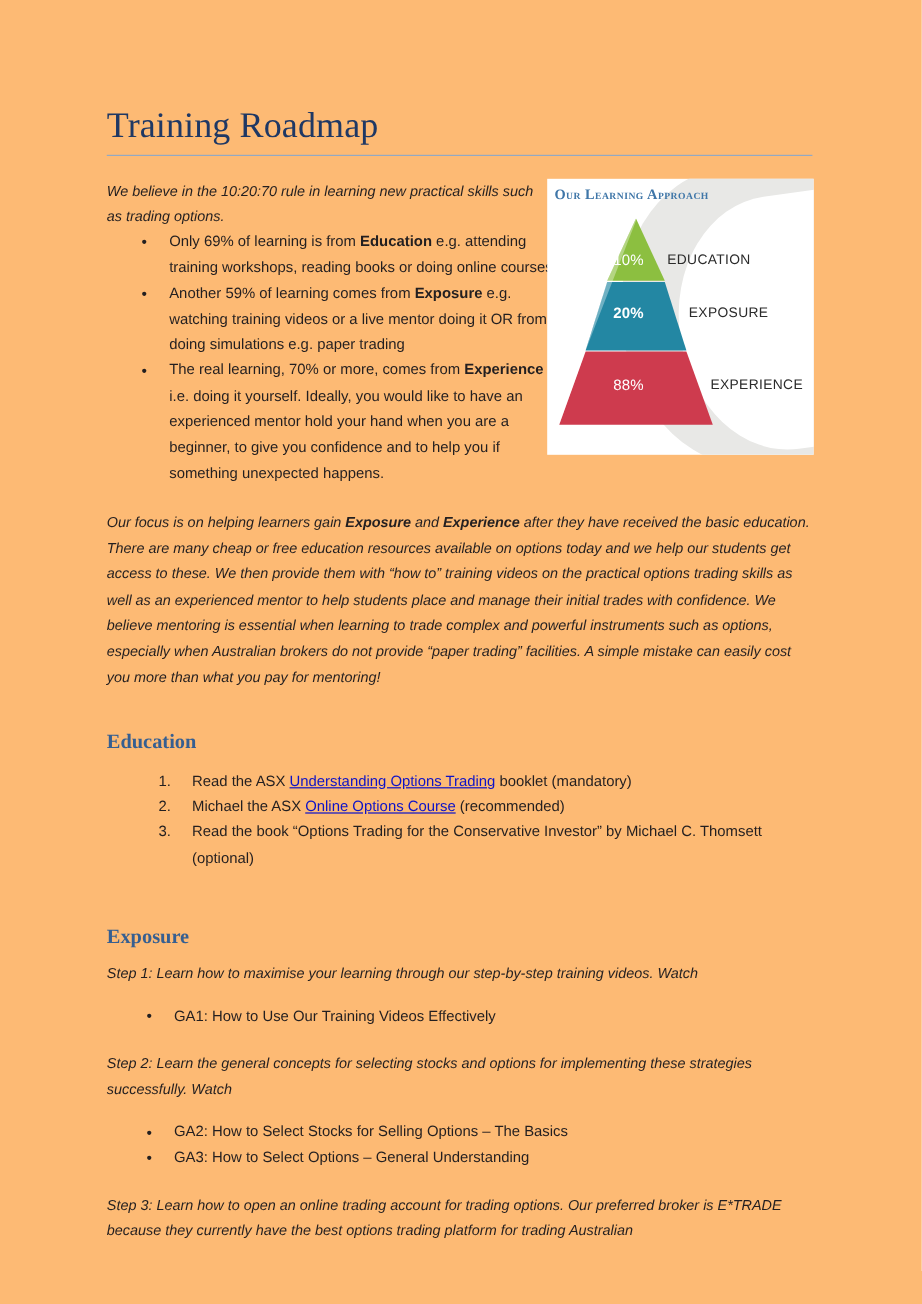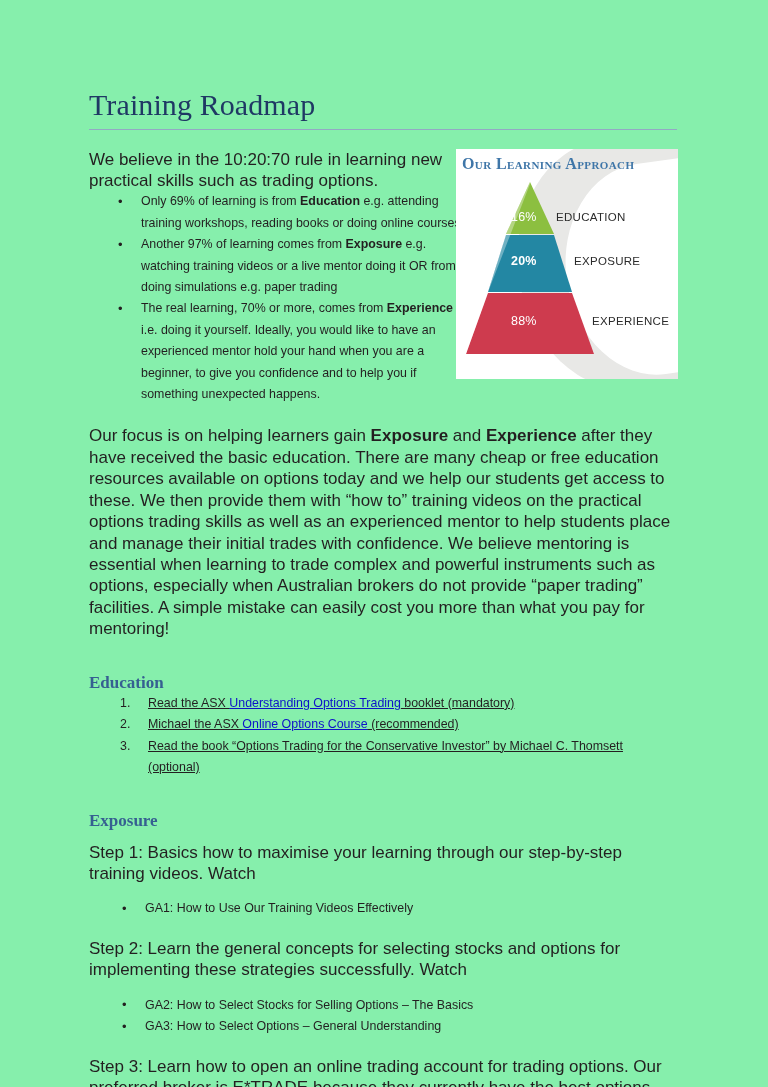--- a/index.html
+++ b/index.html
@@ -14,21 +14,21 @@
     font-family: "Liberation Sans", sans-serif;
     color: #231f20;
     overflow: hidden;
   }
 
   .page {
     position: absolute;
     left: 0; top: 0;
     width: 768px;
     height: 1087px;
-    background: #86efac;
+    background: #fdba74;
   }
 
   .content {
     position: absolute;
     left: 89px;
     top: 88px;
     width: 588px;
   }
 
   
@@ -55,26 +55,27 @@
     font-size: 17px;
     font-weight: bold;
     color: #365f91;
     margin: 0;
     padding: 0;
     line-height: 1.25;
   }
 
   
   p.body {
-    font-size: 17px;
+    font-size: 12px;
     line-height: 21.4px;
     margin: 0;
     padding: 0;
     color: #231f20;
     text-align: left;
+    font-style: italic;
   }
   b, .bold { font-weight: bold; }
 
   a.link {
     color: #0d12c8;
     text-decoration: underline;
   }
 
   
   .intro-wrap {
@@ -108,24 +109,23 @@
     color: #231f20;
   }
 
   
   ul.bullets.narrow > li { padding-left: 56px; }
   ul.bullets.narrow > li::before { left: 33px; }
 
   
   ol.numbers {
     list-style: none;
-    margin: 0;
+    margin: 12px;
     padding: 0;
     counter-reset: n;
-    text-decoration: underline;
   }
   ol.numbers > li {
     position: relative;
     padding-left: 59px;
     font-size: 12.4px;
     line-height: 21.4px;
     counter-increment: n;
   }
   ol.numbers > li::before {
     content: counter(n) ".";
@@ -163,21 +163,21 @@
     height: 212px;
     background: #ffffff;
     border-radius: 50% 0 0 50%;
     transform: rotate(-8deg);
   }
   .fig-caption {
     position: absolute;
     left: 6px;
     top: 6px;
     font-family: "Liberation Serif", serif;
-    font-size: 16px;
+    font-size: 12px;
     font-weight: bold;
     font-variant: small-caps;
     letter-spacing: 0.4px;
     color: #3f76a8;
     white-space: nowrap;
   }
   .pyramid {
     position: absolute;
     left: 8px;
     top: 33px;
@@ -215,38 +215,38 @@
     <h1 class="doc-title">Training Roadmap</h1>
     <div class="title-rule"></div>
 
     <div class="intro-wrap">
 
       <div class="intro-left">
         <p class="body">We believe in the 10:20:70 rule in learning new practical skills such as trading options.</p>
 
         <ul class="bullets">
           <li><span>Only 69% of learning is from </span><b>Education</b><span> e.g. attending training workshops, reading books or doing online courses</span></li>
-          <li><span>Another 97% of learning comes from </span><b>Exposure</b><span> e.g. watching training videos or a live mentor doing it OR from doing simulations e.g. paper trading</span></li>
+          <li><span>Another 59% of learning comes from </span><b>Exposure</b><span> e.g. watching training videos or a live mentor doing it OR from doing simulations e.g. paper trading</span></li>
           <li><span>The real learning, 70% or more, comes from </span><b>Experience</b><span> i.e. doing it yourself. Ideally, you would like to have an experienced mentor hold your hand when you are a beginner, to give you confidence and to help you if something unexpected happens.</span></li>
         </ul>
       </div>
 
       <div class="figure">
         <div class="fig-swoosh"></div>
         <div class="fig-swoosh2"></div>
         <div class="fig-caption">Our Learning Approach</div>
 
         <div class="pyramid">
           <svg width="132" height="174" viewBox="0 0 132 174">
             <polygon points="66,0 90,52 42,52" fill="#8cbf40"></polygon>
             <polygon points="42,53 90,53 108,110 24,110" fill="#2387a3"></polygon>
             <polygon points="24,111 108,111 130,172 2,172" fill="#ce3b4e"></polygon>
             <polygon points="66,0 42,52 24,110 2,172 0,172 66,2" fill="#ffffff" opacity="0.35"></polygon>
           </svg>
-          <span class="tier-label" style="left:47px; top:28px;">16%</span>
+          <span class="tier-label" style="left:47px; top:28px;">10%</span>
           <span class="tier-label" style="left:47px; top:72px;font-weight:bold;">20%</span>
           <span class="tier-label" style="left:47px; top:132px;">88%</span>
 
           <span class="tier-name" style="left:92px; top:29px;">EDUCATION</span>
           <span class="tier-name" style="left:110px; top:73px;">EXPOSURE</span>
           <span class="tier-name" style="left:128px; top:133px;">EXPERIENCE</span>
         </div>
       </div>
 
     </div>
@@ -264,21 +264,21 @@
       <li><span>Michael the ASX </span><a class="link" href="#">Online Options Course</a><span> (recommended)</span></li>
       <li><span>Read the book “Options Trading for the Conservative Investor” by Michael C. Thomsett (optional)</span></li>
     </ol>
 
     <div class="spacer-32"></div>
 
     <h2 class="section-heading">Exposure</h2>
 
     <div class="spacer-10"></div>
 
-    <p class="body">Step 1: Basics how to maximise your learning through our step-by-step training videos. Watch</p>
+    <p class="body">Step 1: Learn how to maximise your learning through our step-by-step training videos. Watch</p>
 
     <div class="spacer-14"></div>
 
     <ul class="bullets narrow">
       <li>GA1: How to Use Our Training Videos Effectively</li>
     </ul>
 
     <div class="spacer-18"></div>
 
     <p class="body">Step 2: Learn the general concepts for selecting stocks and options for implementing these strategies successfully. Watch</p>

